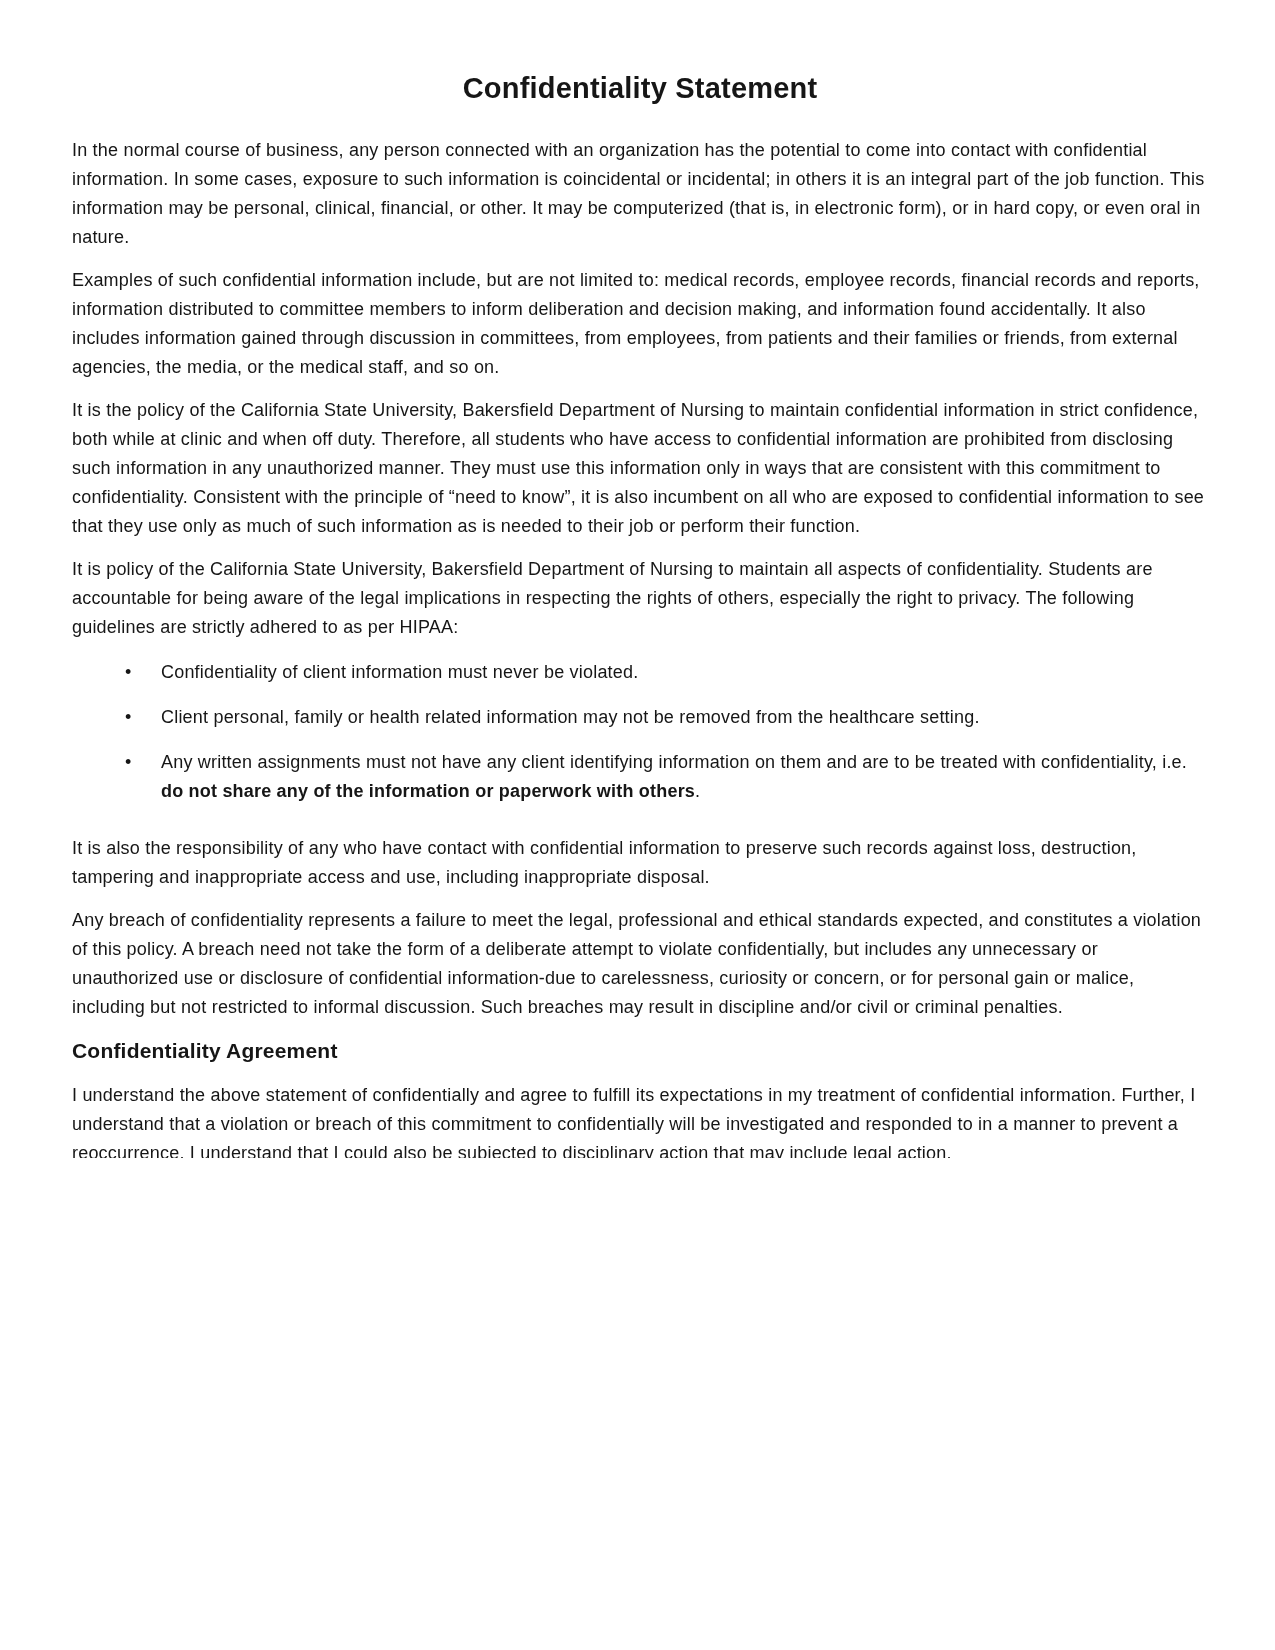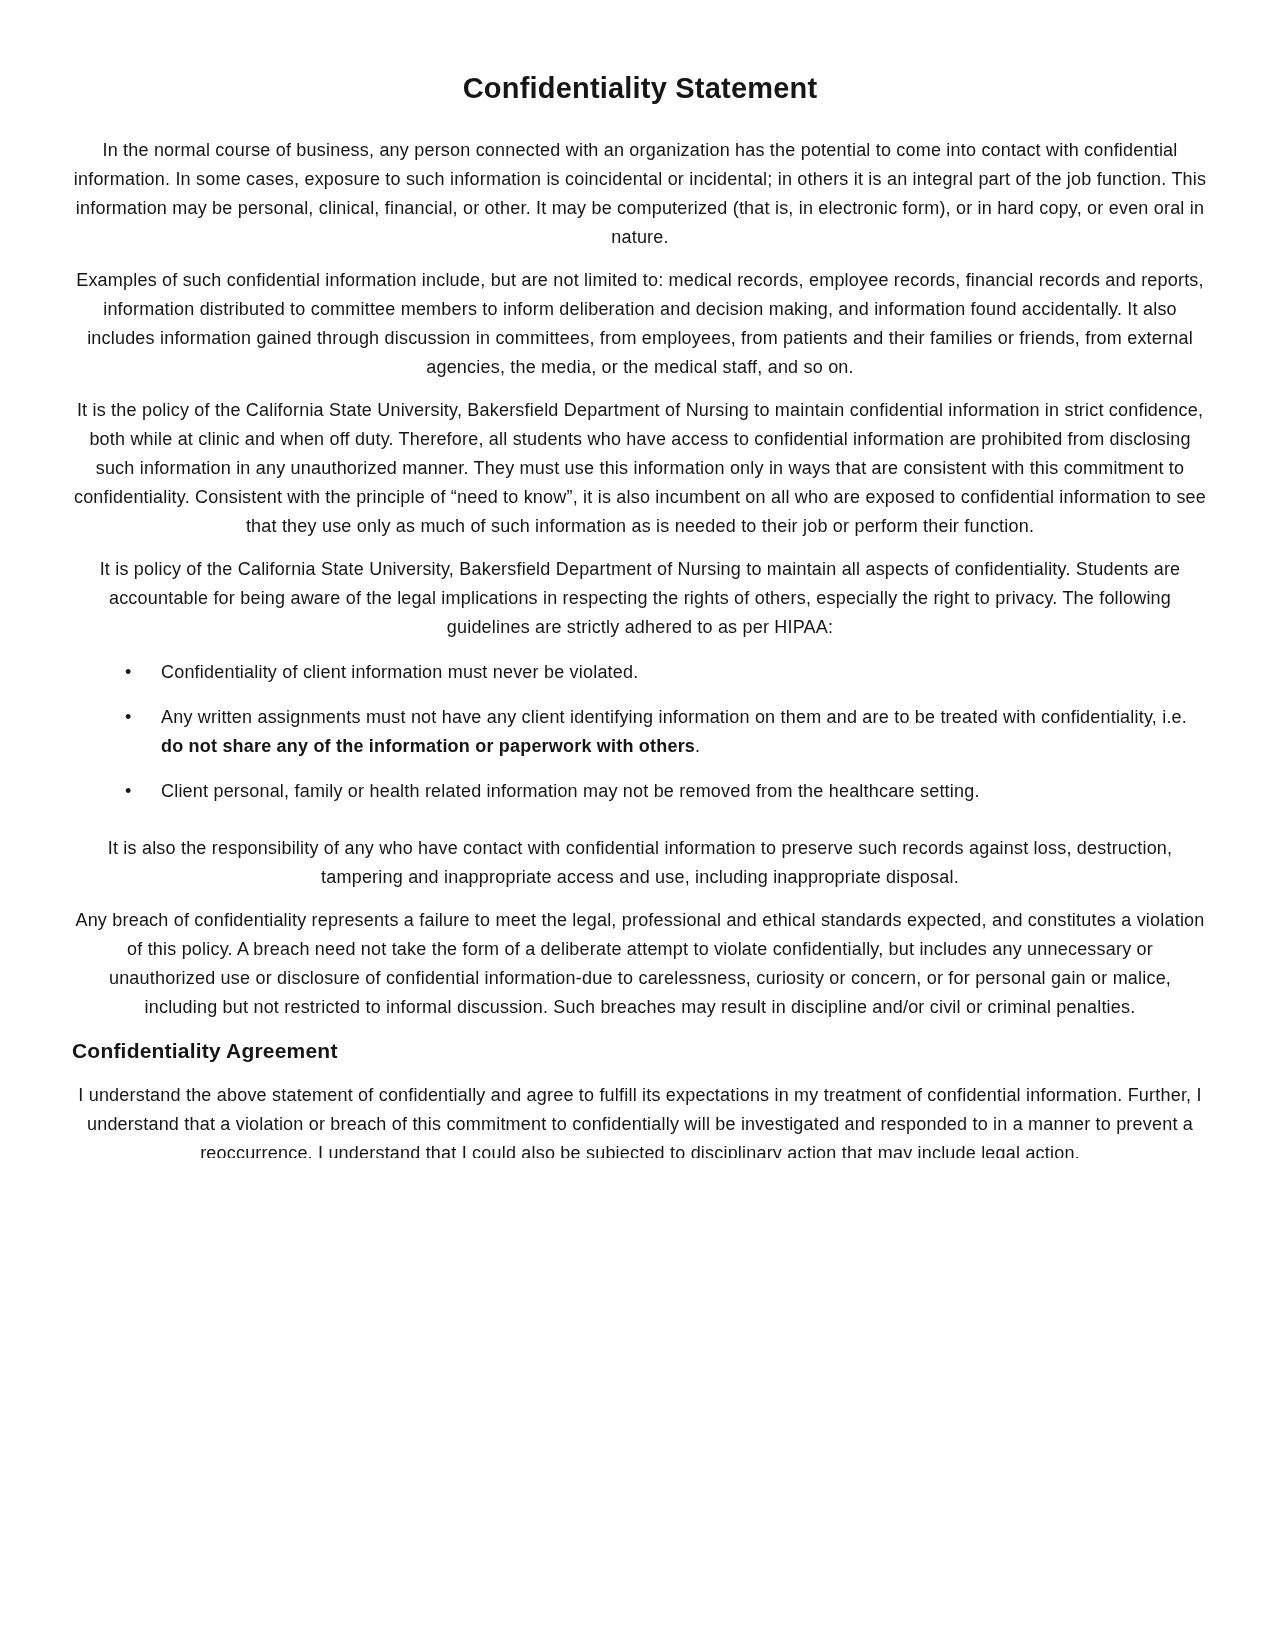--- a/index.html
+++ b/index.html
@@ -26,21 +26,20 @@
     padding: 0;
     font-size: 29px;
     line-height: 36px;
     font-weight: bold;
     text-align: center;
     letter-spacing: 0.2px;
   }
   .page p {
     margin: 0 0 14px 0;
     padding: 0;
-    text-align: center;
   }
   ul.guidelines {
     list-style: none;
     margin: 14px 0 28px 0;
     padding: 0;
   }
   ul.guidelines li {
     position: relative;
     padding-left: 73px;
     margin: 16px;
@@ -96,24 +95,24 @@
 
   <p>It is the policy of the California State University, Bakersfield Department of Nursing to maintain confidential information in strict confidence, both while at clinic and when off duty. Therefore, all students who have access to confidential information are prohibited from disclosing such information in any unauthorized manner. They must use this information only in ways that are consistent with this commitment to confidentiality. Consistent with the principle of “need to know”, it is also incumbent on all who are exposed to confidential information to see that they use only as much of such information as is needed to their job or perform their function.</p>
 
   <p>It is policy of the California State University, Bakersfield Department of Nursing to maintain all aspects of confidentiality. Students are accountable for being aware of the legal implications in respecting the rights of others, especially the right to privacy. The following guidelines are strictly adhered to as per HIPAA:</p>
 
   <ul class="guidelines">
     <li>
       <span>Confidentiality of client information must never be violated.</span>
     </li>
     <li>
-      <span>Any written assignments must not have any client identifying information on them and are to be treated with confidentiality, i.e. </span><strong>do not share any of the information or paperwork with others</strong><span>.</span>
+      <span>Client personal, family or health related information may not be removed from the healthcare setting.</span>
     </li>
     <li>
-      <span>Client personal, family or health related information may not be removed from the healthcare setting.</span>
+      <span>Any written assignments must not have any client identifying information on them and are to be treated with confidentiality, i.e. </span><strong>do not share any of the information or paperwork with others</strong><span>.</span>
     </li>
   </ul>
 
   <p>It is also the responsibility of any who have contact with confidential information to preserve such records against loss, destruction, tampering and inappropriate access and use, including inappropriate disposal.</p>
 
   <p>Any breach of confidentiality represents a failure to meet the legal, professional and ethical standards expected, and constitutes a violation of this policy. A breach need not take the form of a deliberate attempt to violate confidentially, but includes any unnecessary or unauthorized use or disclosure of confidential information-due to carelessness, curiosity or concern, or for personal gain or malice, including but not restricted to informal discussion. Such breaches may result in discipline and/or civil or criminal penalties.</p>
 
   <h2 class="agreement-heading">Confidentiality Agreement</h2>
 
   <p class="agreement-body">I understand the above statement of confidentially and agree to fulfill its expectations in my treatment of confidential information. Further, I understand that a violation or breach of this commitment to confidentially will be investigated and responded to in a manner to prevent a reoccurrence. I understand that I could also be subjected to disciplinary action that may include legal action.</p>

